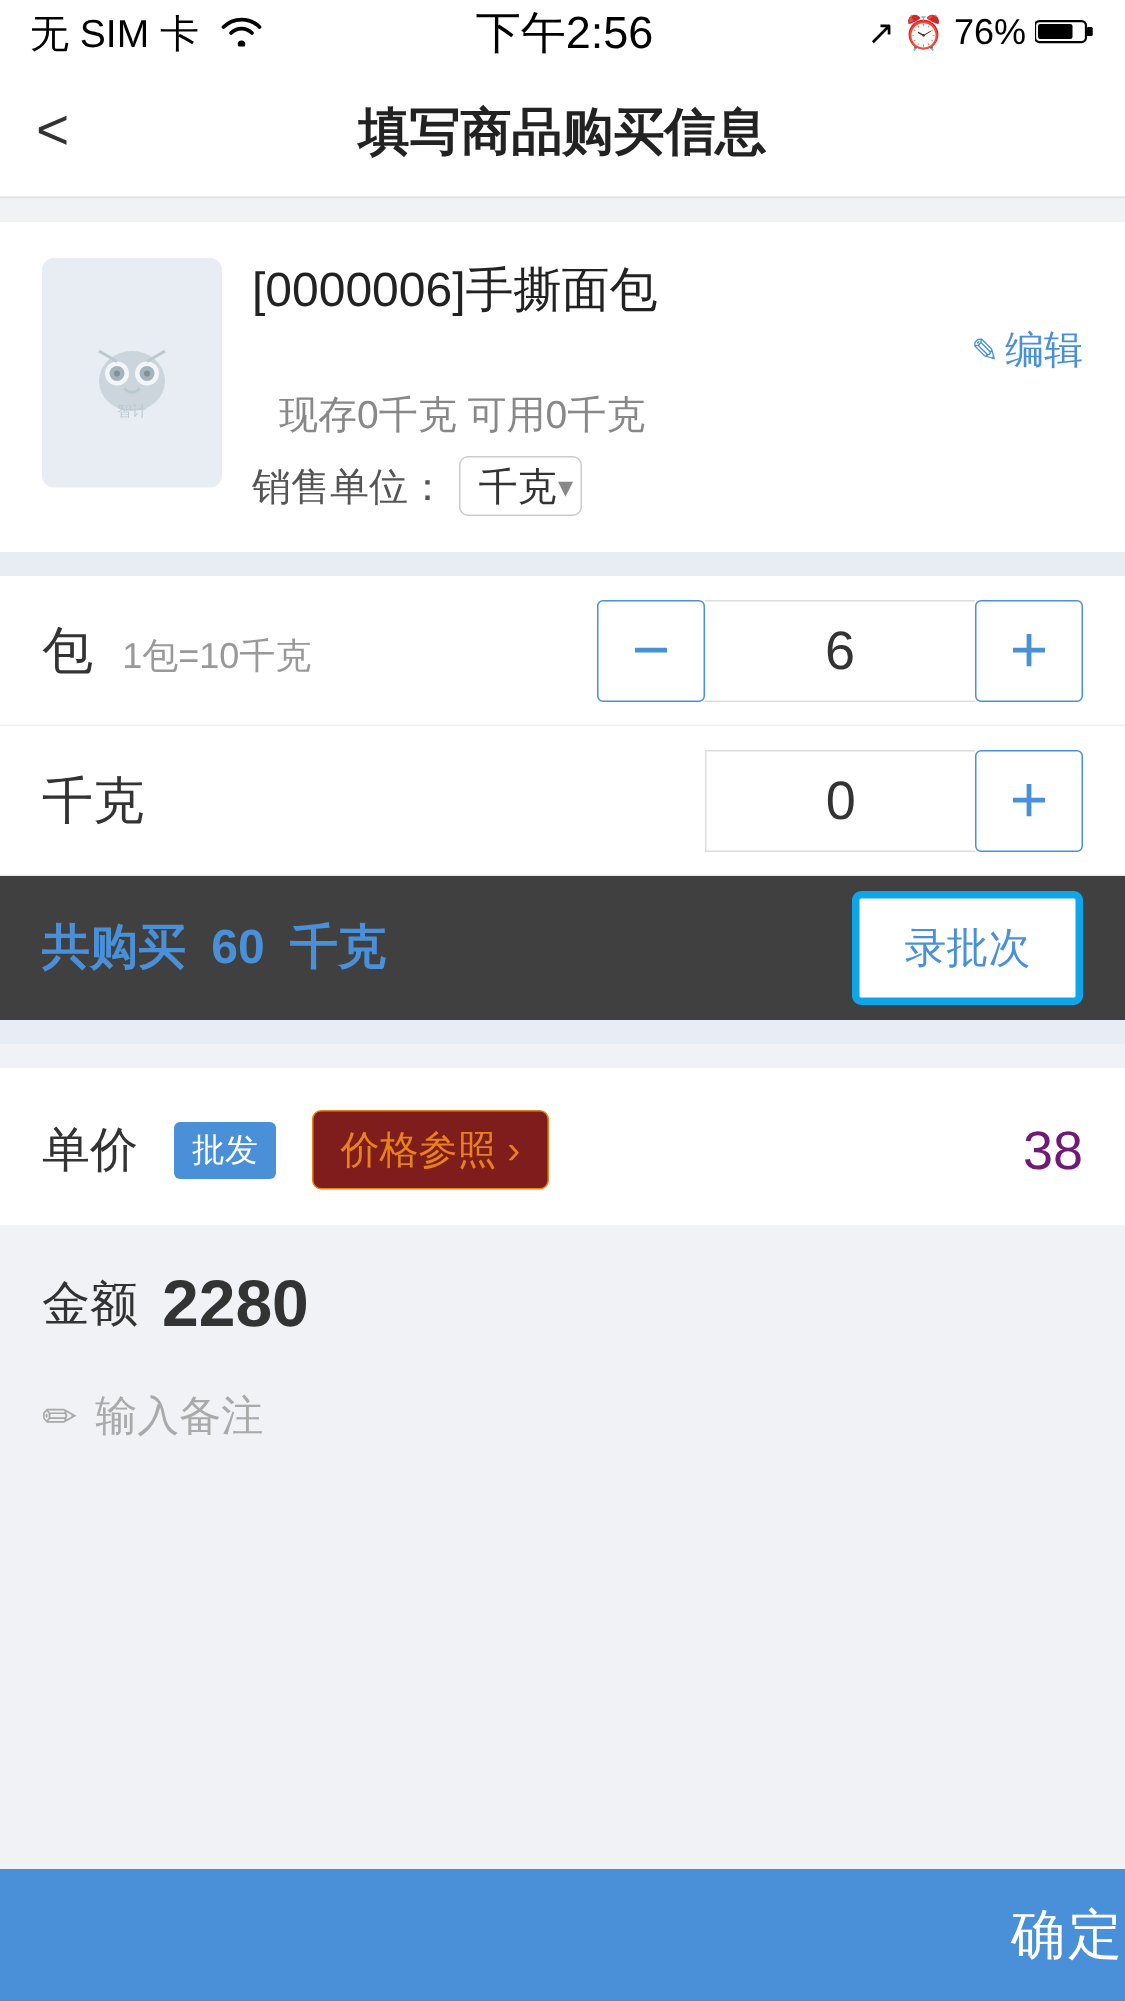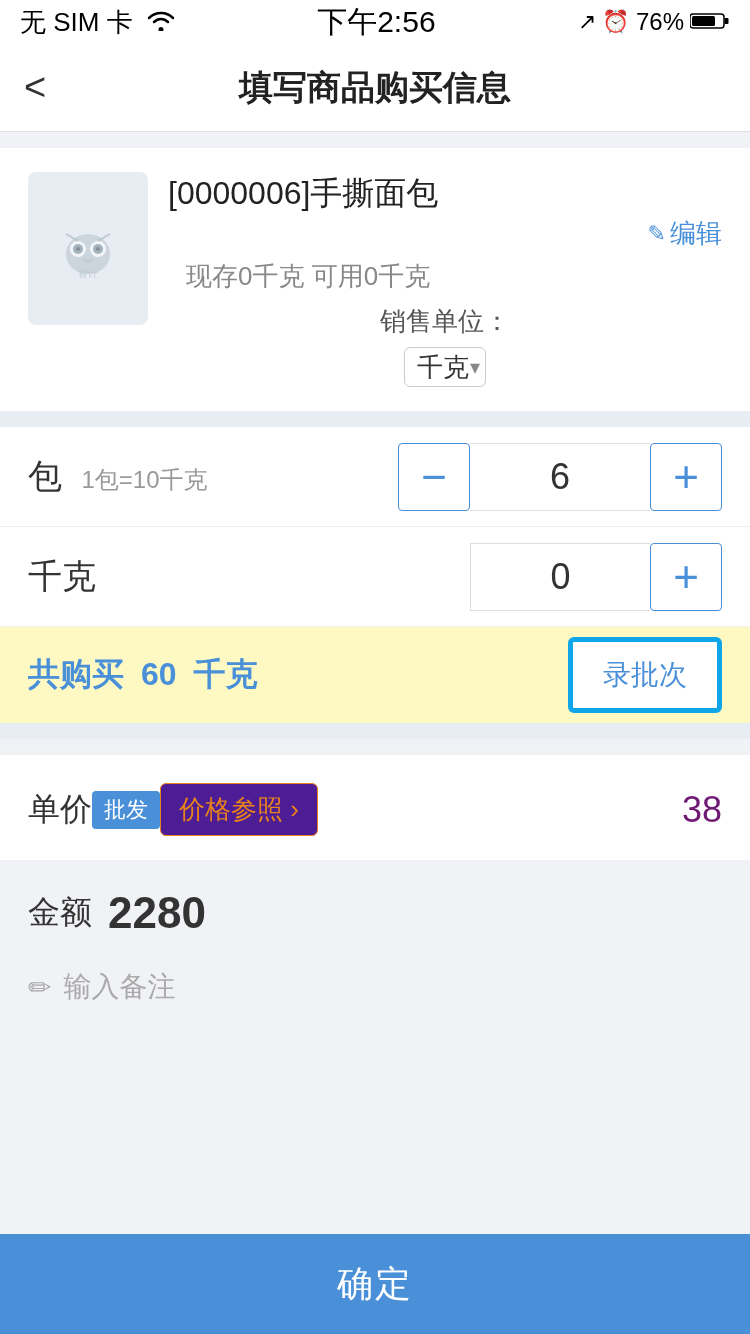--- a/index.html
+++ b/index.html
@@ -68,21 +68,21 @@
       background: #e8edf3;
       border-radius: 8px;
       display: flex;
       align-items: center;
       justify-content: center;
       flex-shrink: 0;
     }
     .product-info { flex: 1; }
     .product-name { font-size: 32px; color: #222; font-weight: 500; }
     .product-stock { font-size: 26px; color: #888; margin-top: 8px; margin-left: 18px; }
-    .product-unit { font-size: 26px; color: #555; margin-top: 10px; display: flex; align-items: center; gap: 8px; flex-direction: column; }
+    .product-unit { font-size: 26px; color: #555; margin-top: 10px; display: flex; align-items: center; gap: 8px; }
     .unit-select {
       border: 1px solid #ccc;
       border-radius: 6px;
       padding: 4px 16px 4px 12px;
       font-size: 26px;
       color: #333;
       background: #fff;
       appearance: none;
       -webkit-appearance: none;
       position: relative;
@@ -167,21 +167,21 @@
       color: #333;
       background: #fff;
       outline: none;
     }
     .qty-input-no-minus {
       border-left: 1px solid #ddd;
     }
 
     
     .total-row {
-      background: #fef9c3;
+      background: #404040;
       display: flex;
       align-items: center;
       justify-content: space-between;
       padding: 0 28px;
       height: 96px;
     }
     .total-label {
       font-size: 32px;
       color: #333;
     }
@@ -206,34 +206,34 @@
       margin-top: 16px;
     }
     .price-row {
       display: flex;
       align-items: center;
       justify-content: space-between;
     }
     .price-left {
       display: flex;
       align-items: center;
-      gap: 0;
+      gap: 24px;
     }
     .price-label { font-size: 32px; color: #333; }
     .price-tag {
       background: #4a90d9;
       color: #fff;
       font-size: 22px;
       padding: 4px 12px;
       border-radius: 4px;
     }
     .price-ref-btn {
       border: 1px solid #e8821a;
       color: #e8821a;
-      background: #4c1d95;
+      background: #7f1d1d;
       font-size: 26px;
       padding: 8px 18px;
       border-radius: 6px;
       cursor: pointer;
       display: flex;
       align-items: center;
       gap: 4px;
     }
     .price-value {
       font-size: 36px;
@@ -255,30 +255,30 @@
       padding: 10px 0;
     }
     .remark-text { font-size: 28px; color: #aaa; }
 
     
     .confirm-btn {
       position: fixed;
       bottom: 0;
       left: 0;
       width: 750px;
-      height: 100px;
+      height: 88px;
       background: #4a90d9;
       color: #fff;
       font-size: 36px;
       font-weight: 500;
       border: none;
       cursor: pointer;
       display: flex;
       align-items: center;
-      justify-content: center;
+      justify-content: flex-end;
       letter-spacing: 2px;
     }
 
     
     .owl-logo {
       width: 80px;
       height: 60px;
       opacity: 0.5;
     }
   </style>

